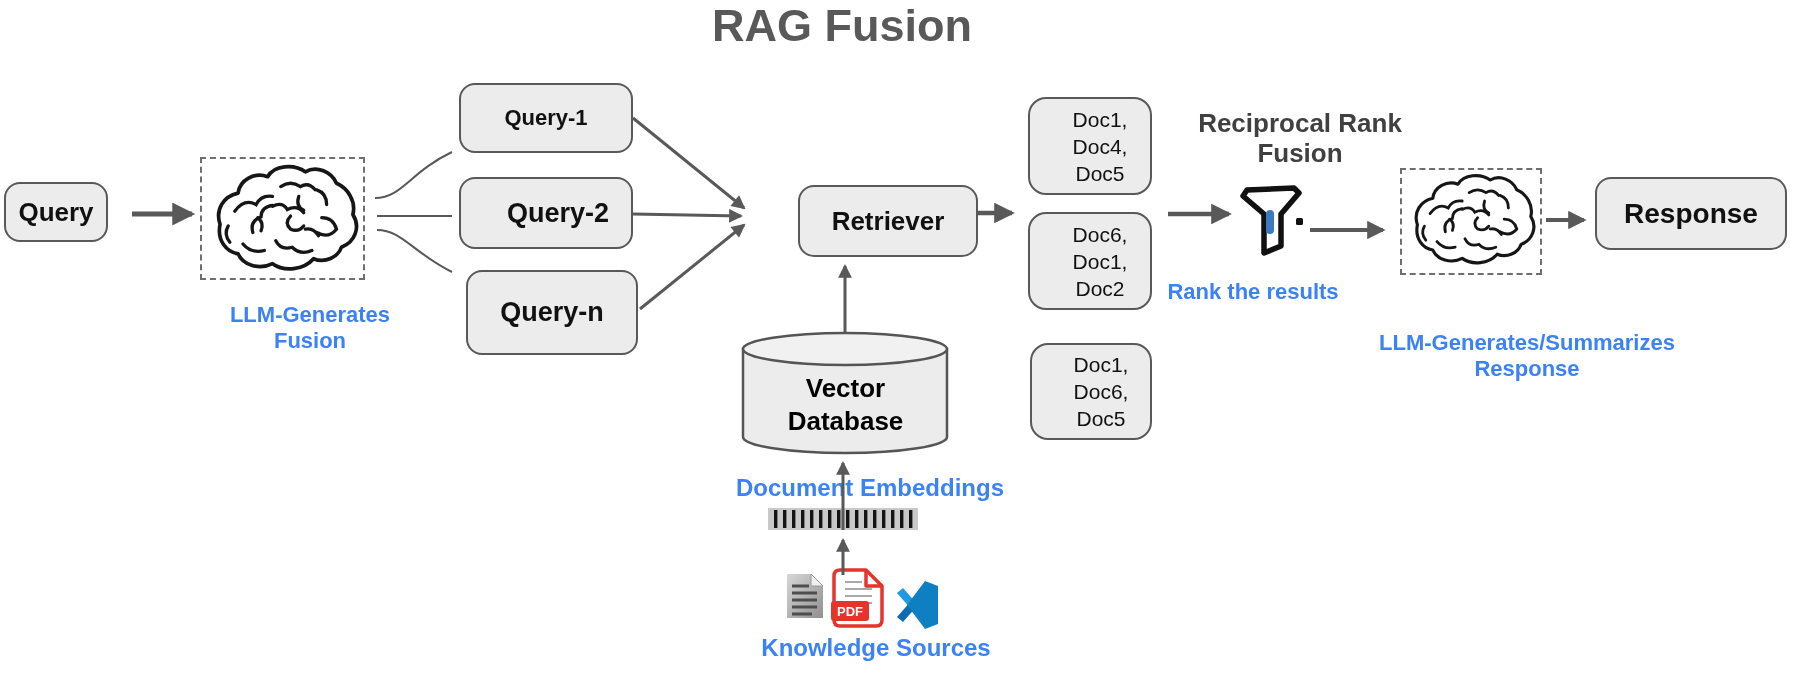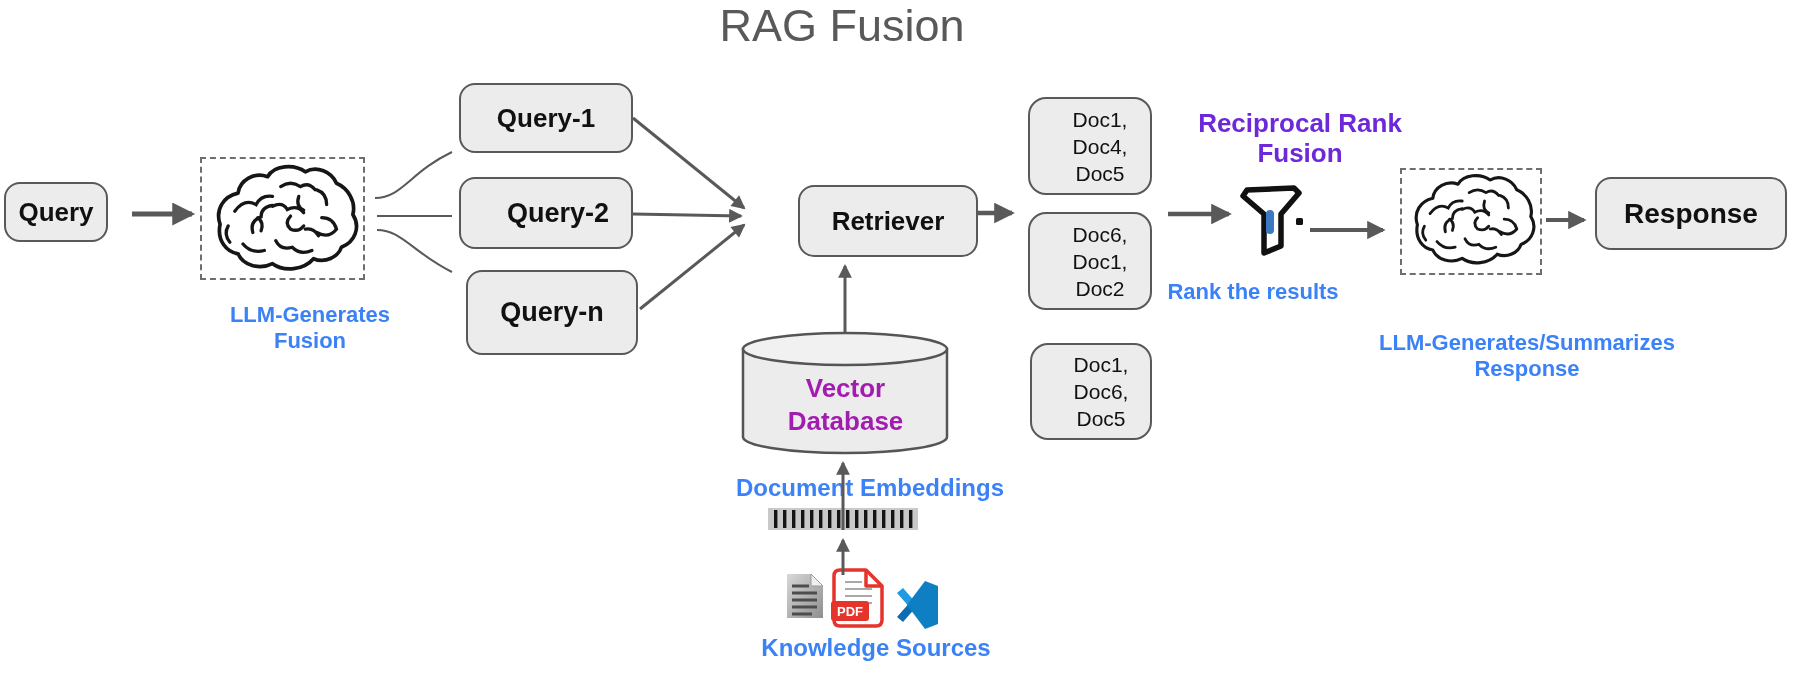--- a/index.html
+++ b/index.html
@@ -7,24 +7,24 @@
           font-family:"Liberation Sans", sans-serif;}
   svg.layer{position:absolute;left:0;top:0;pointer-events:none;}
   #art{z-index:1;}
   #overlay{z-index:3;}
   .node{position:absolute;z-index:2;background:#ececec;border:2.5px solid #595959;
         border-radius:16px;display:flex;align-items:center;justify-content:center;
         color:#111;font-weight:bold;box-sizing:border-box;}
   .node.docs{font-weight:normal;border-radius:18px;font-size:21px;line-height:27px;}
   .ml{white-space:pre-line;text-align:center;padding-left:20px;}
   .glabel{position:absolute;z-index:2;color:#3b82f6;font-weight:bold;text-align:center;}
-  .blabel{position:absolute;z-index:2;color:#6d28d9;font-weight:bold;text-align:center;}
+  .blabel{position:absolute;z-index:2;color:#404040;font-weight:bold;text-align:center;}
   .dashed{position:absolute;z-index:2;border:2px dashed #6e6e6e;box-sizing:border-box;}
-  .title{position:absolute;z-index:2;color:#595959;font-weight:normal;font-size:45px;text-align:center;}
-  .cyl-label{position:absolute;z-index:2;color:#a21caf;font-weight:bold;font-size:26px;
+  .title{position:absolute;z-index:2;color:#595959;font-weight:bold;font-size:45px;text-align:center;}
+  .cyl-label{position:absolute;z-index:2;color:#000000;font-weight:bold;font-size:26px;
              line-height:33px;text-align:center;white-space:pre-line;}
 </style>
 </head>
 <body>
 
 <div id="canvas">
 
   <svg id="art" class="layer" width="1802" height="676" viewBox="0 0 1802 676">
     <defs>
       <marker id="ah" markerWidth="5.2" markerHeight="4.6" refX="8.6" refY="5" orient="auto" viewBox="0 0 10 10">
@@ -141,21 +141,21 @@
     </g>
 
     <use href="#brain-symbol" xlink:href="#brain-symbol" x="202" y="155" width="164" height="132"></use>
     <use href="#brain-symbol" xlink:href="#brain-symbol" x="1400" y="166" width="144" height="112"></use>
   </svg>
 
   <div class="title" style="left:542px;top:0px;width:600px;">RAG Fusion</div>
 
   <div class="node" style="left:4px;top:182px;width:104px;height:60px;font-size:26px;">Query</div>
 
-  <div class="node" style="left:459px;top:83px;width:174px;height:70px;font-size:26px;">Query-1</div>
+  <div class="node" style="left:459px;top:83px;width:174px;height:70px;font-size:22px;">Query-1</div>
   <div class="node" style="left:459px;top:177px;width:174px;height:72px;font-size:27px;padding-left:24px;">Query-2</div>
   <div class="node" style="left:466px;top:270px;width:172px;height:85px;font-size:27px;">Query-n</div>
 
   <div class="node" style="left:798px;top:185px;width:180px;height:72px;font-size:26px;">Retriever</div>
 
   <div class="node docs ml" style="left:1028px;top:97px;width:124px;height:98px;">Doc1,
 Doc4,
 Doc5</div>
   <div class="node docs ml" style="left:1028px;top:212px;width:124px;height:98px;">Doc6,
 Doc1,

